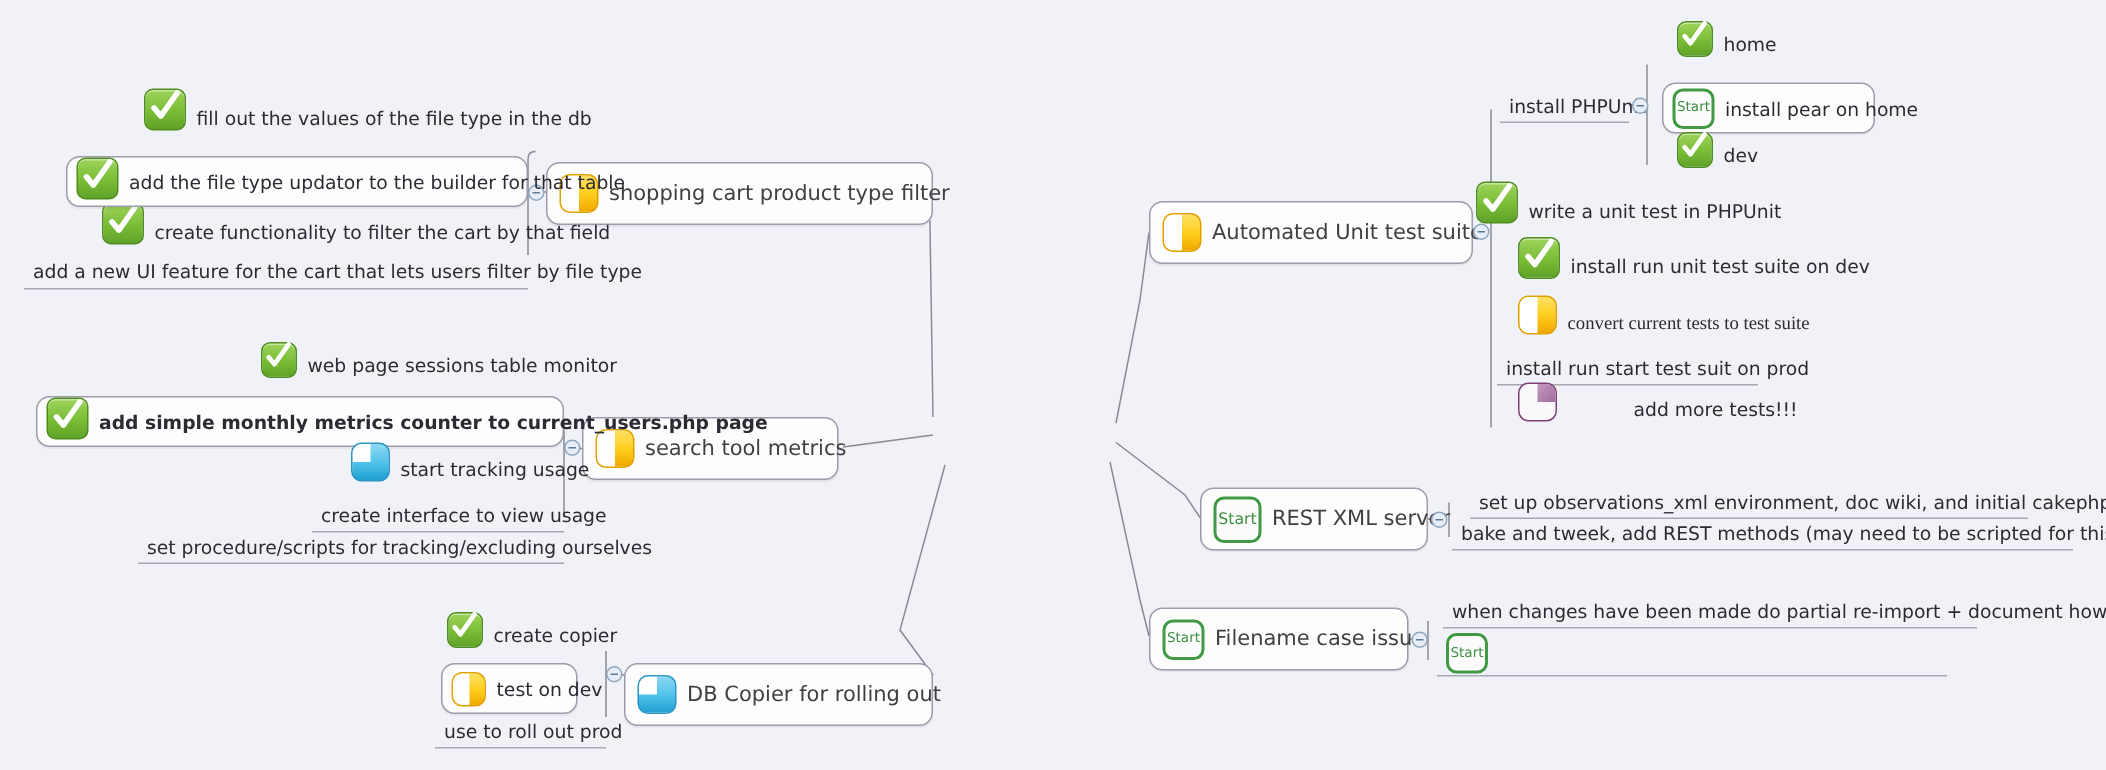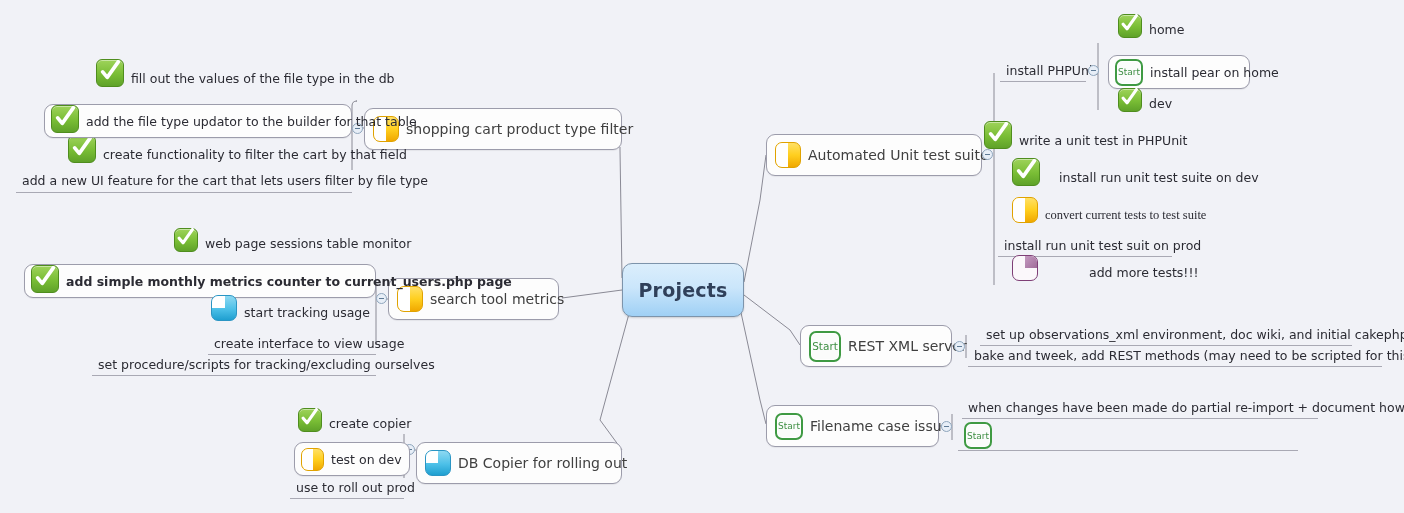--- a/index.html
+++ b/index.html
@@ -121,23 +121,20 @@
       <path d="M1098,43 L1098,110"></path>
 
       <path d="M952,346 L962,346"></path>
       <path d="M966,335 L966,358"></path>
 
       <path d="M939,426 L948,426"></path>
       <path d="M952,414 L952,440"></path>
     </g>
   </svg>
 
-  <div class="node center nbox">
-    <span class="nlabel">Projects</span>
-  </div>
 
   <div class="node main1 nbox" style="left:364px;top:108px;width:258px;">
     <span class="ico ico-pie pie-yellow">
         <i class="wedge"></i>
       </span>
     <span class="nlabel">shopping cart product type filter</span>
   </div>
   <div class="bub" style="left:352px;top:123px;"></div>
 
   <div class="node leafrow" style="left:90px;top:68px;">
@@ -190,21 +187,21 @@
 
   <div class="node sub nbox" style="left:24px;top:264px;width:352px;font-weight:bold;">
     <span class="ico ico-check" style="margin-top:-4px;">
       <svg width="22" height="22" viewBox="0 0 24 24">
           <path d="M4 13 L9 19 L21 2" stroke="#ffffff" stroke-width="4" fill="none" stroke-linecap="round" stroke-linejoin="round"></path>
         </svg>
     </span>
     <span class="nlabel">add simple monthly metrics counter to current_users.php page</span>
   </div>
 
-  <div class="node leafrow" style="left:228px;top:302px;width:148px;justify-content:flex-end;">
+  <div class="node leafrow" style="left:228px;top:302px;width:148px;">
     <span class="ico ico-pie pie-blue" style="margin-top:-6px;">
         <i class="wedge"></i>
       </span>
     <span class="nlabel">start tracking usage</span>
   </div>
 
   <div class="node leafrow leaf" style="left:208px;top:334px;width:168px;">
     <span class="nlabel">create interface to view usage</span>
   </div>
 
@@ -222,21 +219,21 @@
 
   <div class="node leafrow" style="left:292px;top:413px;">
     <span class="ico ico-check sm" style="margin-top:-6px;">
       <svg width="22" height="22" viewBox="0 0 24 24">
           <path d="M4 13 L9 19 L21 2" stroke="#ffffff" stroke-width="4" fill="none" stroke-linecap="round" stroke-linejoin="round"></path>
         </svg>
     </span>
     <span class="nlabel">create copier</span>
   </div>
 
-  <div class="node sub nbox" style="left:294px;top:442px;width:116px;text-align:center;">
+  <div class="node sub nbox" style="left:294px;top:442px;width:91px;text-align:center;">
     <span class="ico ico-pie pie-yellow sm">
         <i class="wedge"></i>
       </span>
     <span class="nlabel">test on dev</span>
   </div>
 
   <div class="node leafrow leaf" style="left:290px;top:478px;width:114px;">
     <span class="nlabel">use to roll out prod</span>
   </div>
 
@@ -280,38 +277,38 @@
 
   <div class="node leafrow" style="left:978px;top:130px;">
     <span class="ico ico-check" style="margin-top:-6px;">
       <svg width="22" height="22" viewBox="0 0 24 24">
           <path d="M4 13 L9 19 L21 2" stroke="#ffffff" stroke-width="4" fill="none" stroke-linecap="round" stroke-linejoin="round"></path>
         </svg>
     </span>
     <span class="nlabel">write a unit test in PHPUnit</span>
   </div>
 
-  <div class="node leafrow" style="left:1006px;top:167px;gap:12px;">
+  <div class="node leafrow" style="left:1006px;top:167px;">
     <span class="ico ico-check" style="margin-top:-6px;">
       <svg width="22" height="22" viewBox="0 0 24 24">
           <path d="M4 13 L9 19 L21 2" stroke="#ffffff" stroke-width="4" fill="none" stroke-linecap="round" stroke-linejoin="round"></path>
         </svg>
     </span>
     <span class="nlabel">install run unit test suite on dev</span>
   </div>
 
   <div class="node leafrow" style="left:1006px;top:204px;width:206px;font-family:Liberation Serif, serif;">
     <span class="ico ico-pie pie-yellow" style="margin-top:-4px;">
         <i class="wedge"></i>
       </span>
     <span class="nlabel">convert current tests to test suite</span>
   </div>
 
   <div class="node leafrow leaf" style="left:998px;top:236px;width:174px;">
-    <span class="nlabel">install run unit test suit on prod</span>
+    <span class="nlabel">install run start test suit on prod</span>
   </div>
 
   <div class="node leafrow" style="left:1006px;top:262px;width:124px;gap:44px;">
     <span class="ico ico-pie pie-purple" style="margin-top:-6px;">
         <i class="wedge"></i>
       </span>
     <span class="nlabel">add more tests!!!</span>
   </div>
 
   <div class="node main1 nbox" style="left:800px;top:325px;width:152px;">

